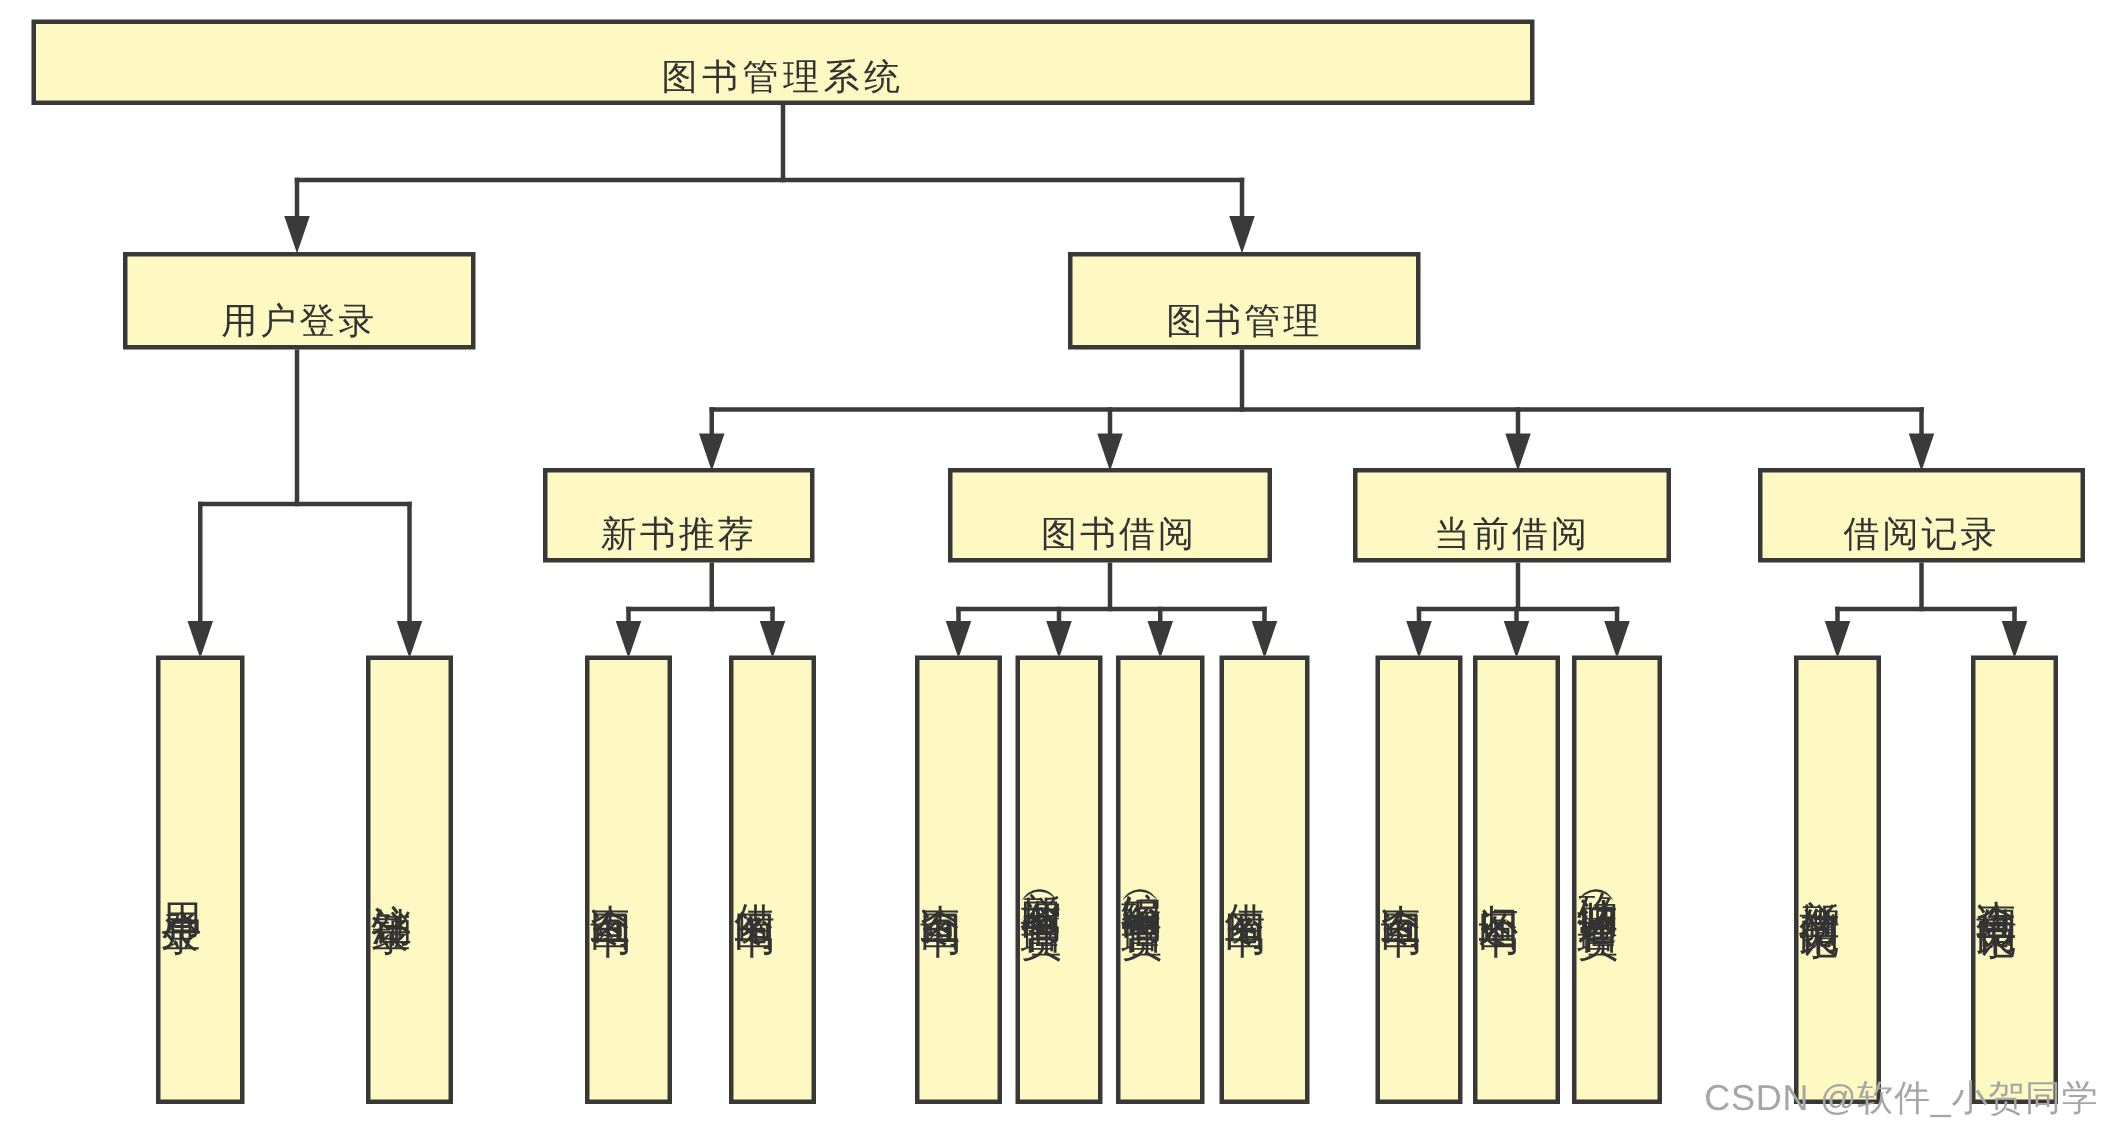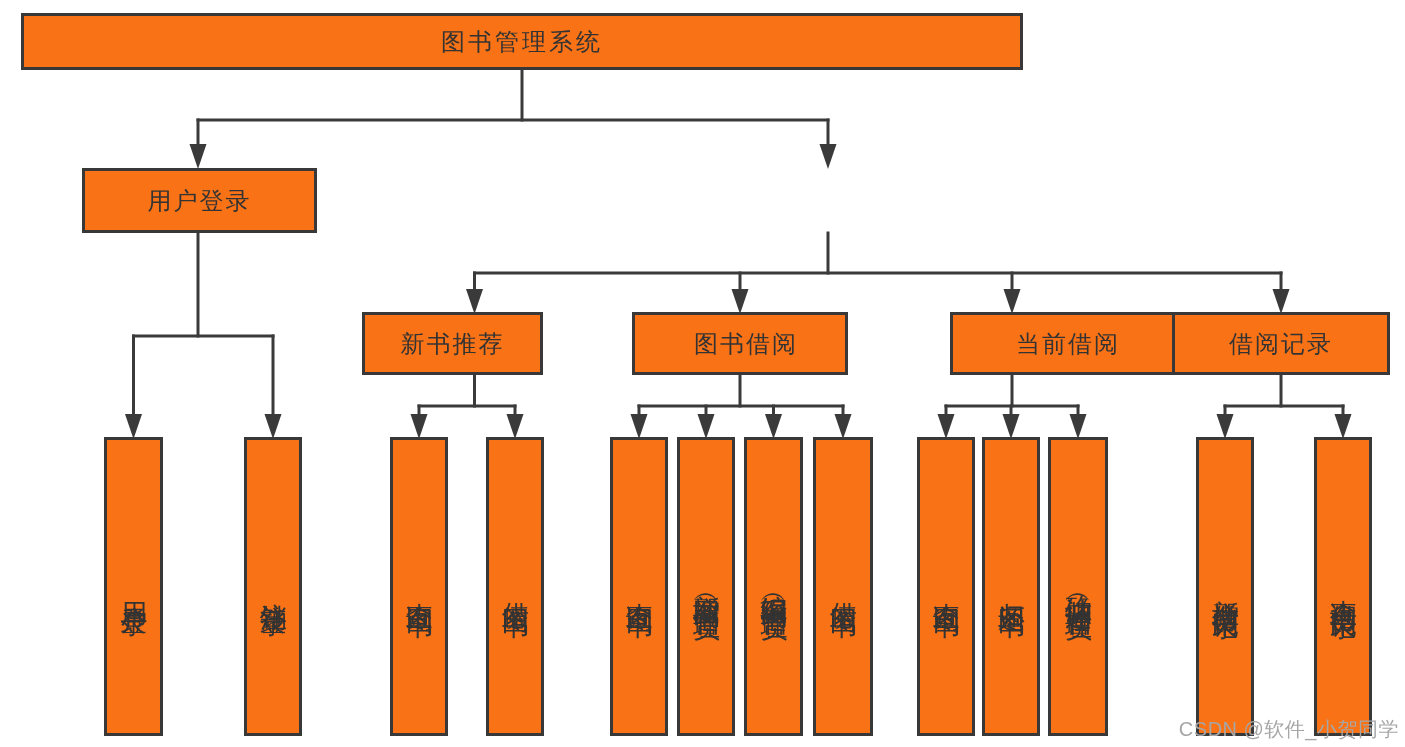--- a/index.html
+++ b/index.html
@@ -12,25 +12,25 @@
     color: #333333;
     overflow: hidden;
   }
   svg.wires {
     position: absolute;
     left: 0; top: 0;
     z-index: 1;
   }
   .box {
     position: absolute;
-    background: #f97316;
+    background: #fef9c3;
     border: 3px solid #383838;
     box-sizing: border-box;
     display: flex;
-    align-items: center;
+    align-items: flex-end;
     justify-content: center;
     z-index: 2;
   }
   .hbox {
     font-size: 24px;
     letter-spacing: 2px;
     white-space: nowrap;
   }
   .root-box {
     letter-spacing: 3px;
@@ -40,21 +40,21 @@
     text-orientation: mixed;
     font-size: 27px;
     letter-spacing: 3px;
     line-height: 1;
   }
   .watermark {
     position: absolute;
     right: 6px;
     top: 716px;
     z-index: 6;
-    font-size: 20px;
+    font-size: 24px;
     letter-spacing: 0.5px;
     color: #a6a6a6;
     white-space: nowrap;
   }
 </style>
 </head>
 <body>
 
 <div class="canvas">
 
@@ -127,28 +127,31 @@
     </g>
   </svg>
 
   <div class="box hbox root-box" style="left:21px; top:13px; width:1002px; height:57px;">
     <span>图书管理系统</span>
   </div>
 
   <div class="box hbox" style="left:82px; top:168px; width:235px; height:65px;">
     <span>用户登录</span>
   </div>
+  <div class="box hbox" style="left:712px; top:168px; width:235px; height:65px;">
+    <span>图书管理</span>
+  </div>
 
   <div class="box hbox" style="left:362px; top:312px; width:181px; height:63px;">
     <span>新书推荐</span>
   </div>
   <div class="box hbox" style="left:632px; top:312px; width:216px; height:63px;padding-left:12px;">
     <span>图书借阅</span>
   </div>
-  <div class="box hbox" style="left:950px; top:312px; width:236px; height:63px;">
+  <div class="box hbox" style="left:902px; top:312px; width:212px; height:63px;">
     <span>当前借阅</span>
   </div>
   <div class="box hbox" style="left:1172px; top:312px; width:218px; height:63px;">
     <span>借阅记录</span>
   </div>
 
   <div class="box vbox" style="left:104px; top:437px; width:59px; height:299px;">
     <span>用户登录</span>
   </div>
   <div class="box vbox" style="left:244px; top:437px; width:58px; height:299px;">

